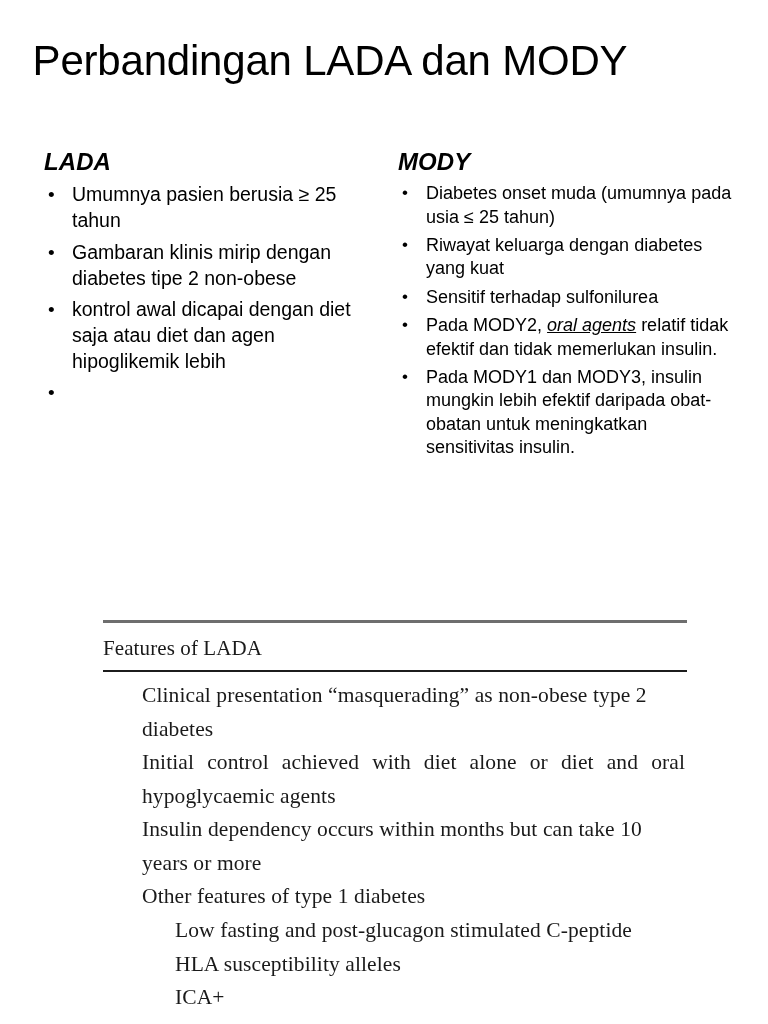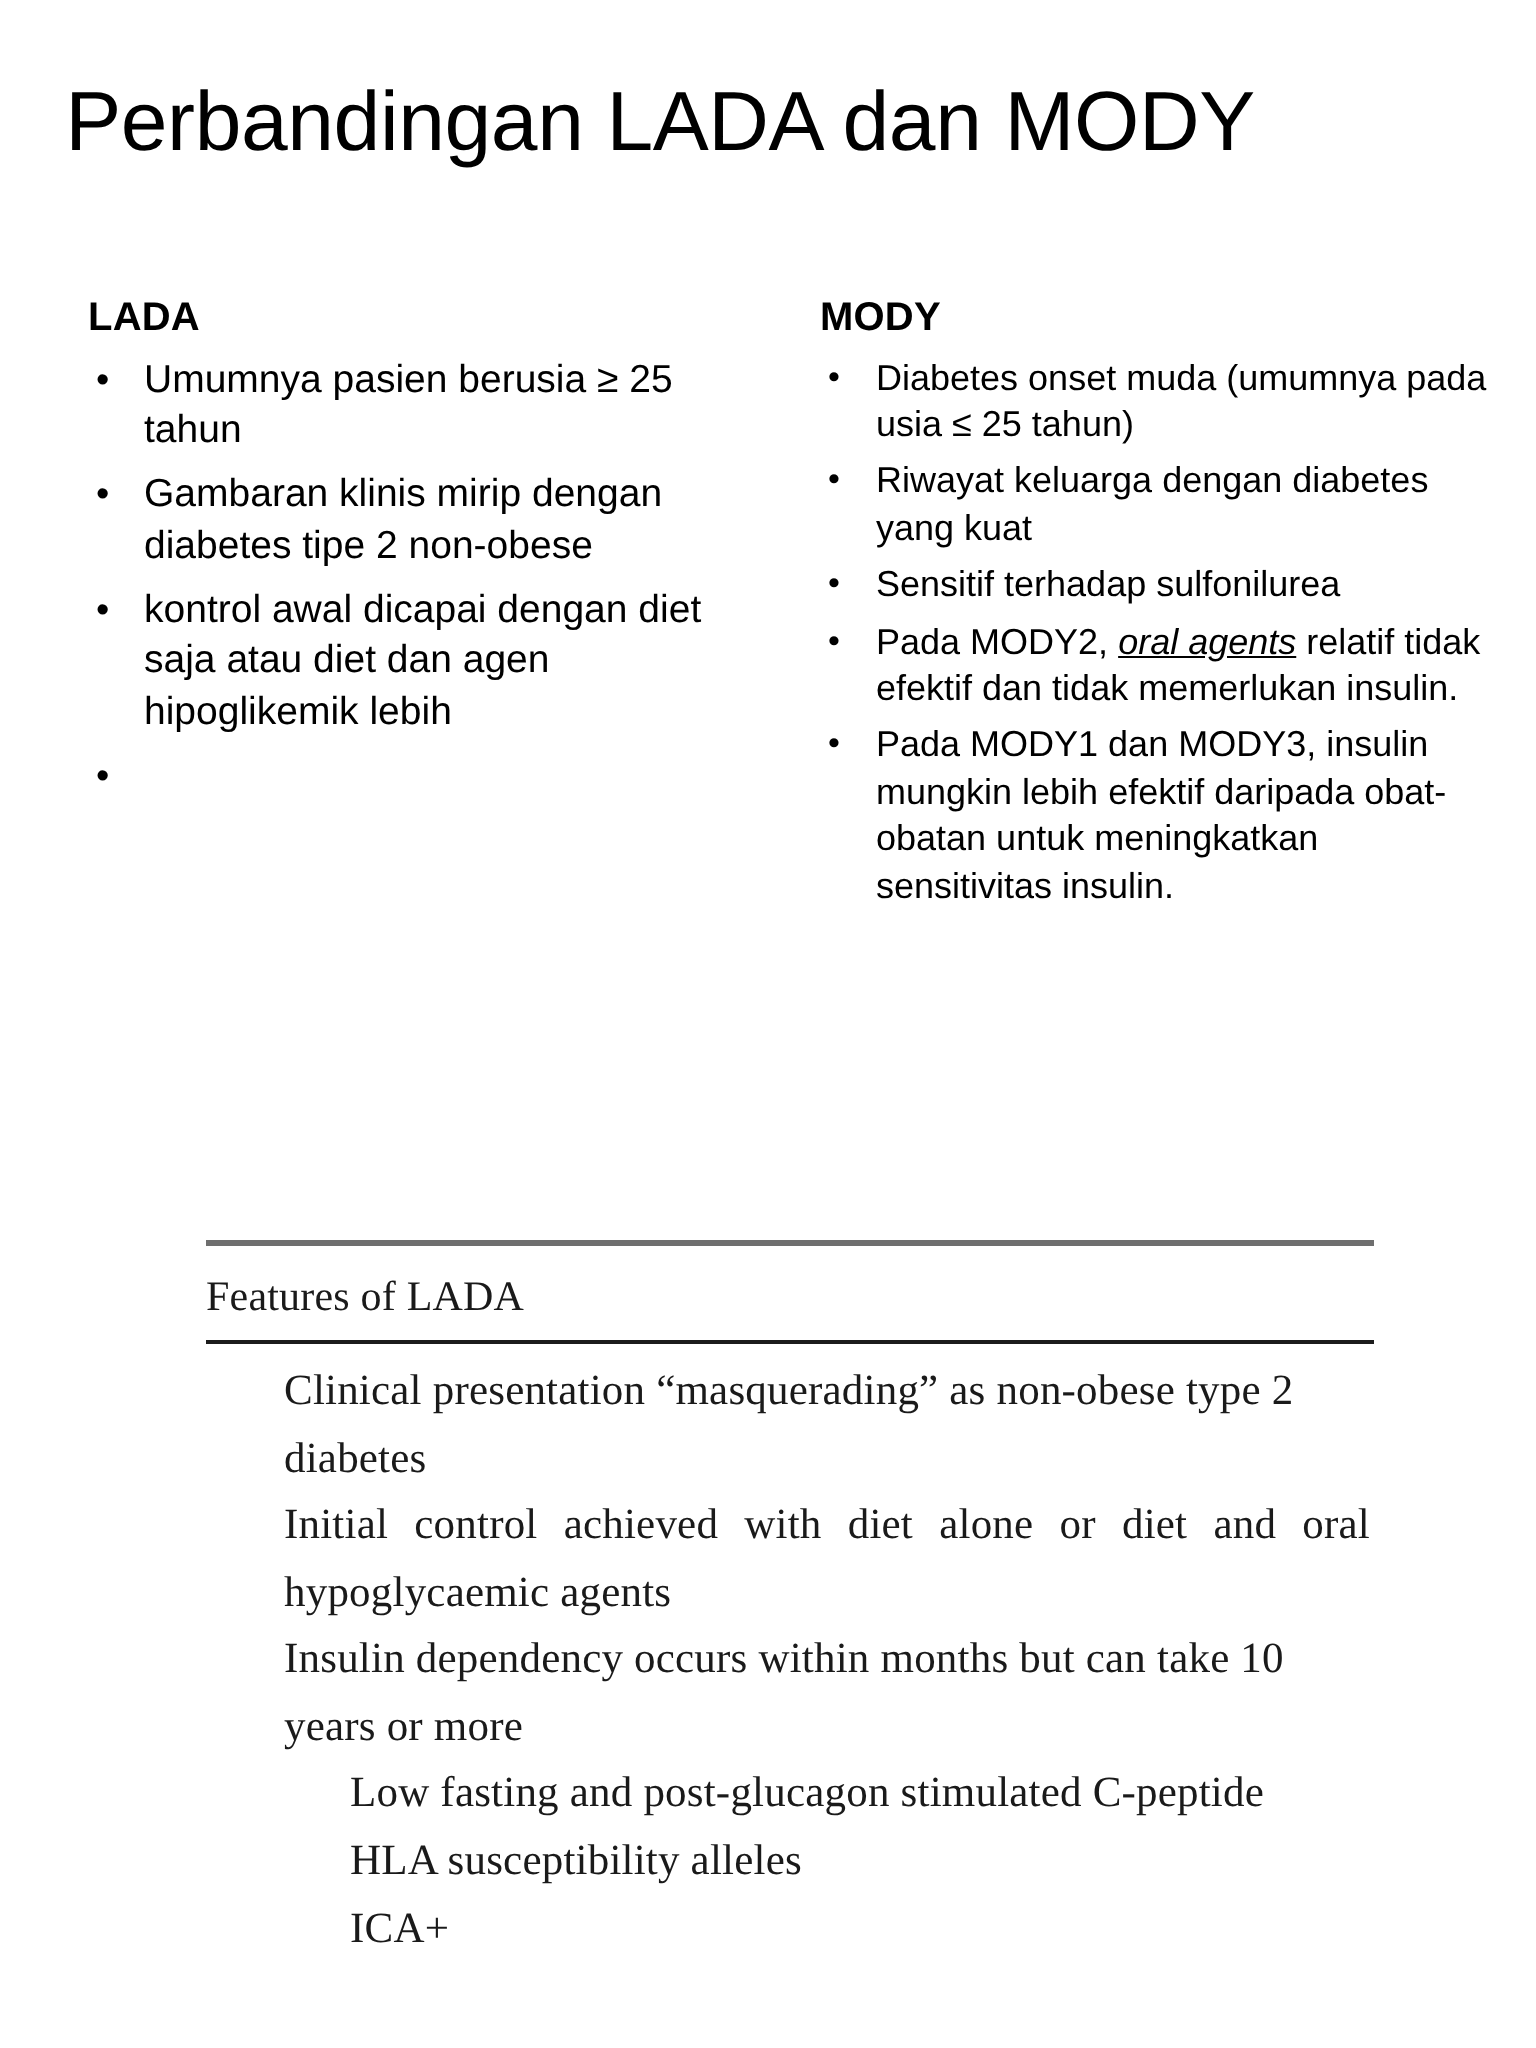--- a/index.html
+++ b/index.html
@@ -30,28 +30,29 @@
     color: #000;
     line-height: 1.1;
   }
 
   
   .col {
     position: absolute;
     top: 148px;
   }
   .col-left  { left: 44px;  width: 340px; }
-  .col-right { left: 410px; width: 336px; }
+  .col-right { left: 398px; width: 336px; }
 
   .col-heading {
-    font-size: 20px;
+    font-size: 24px;
     font-weight: bold;
     line-height: 1.18;
     margin: 0 0 6px 0;
     letter-spacing: 0.1px;
+    font-style: italic;
   }
 
   ul.bullets {
     list-style: none;
     margin: 0;
     padding: 0;
   }
   ul.bullets li {
     position: relative;
     padding-left: 28px;
@@ -179,17 +180,18 @@
 <div class="table-figure">
   <div class="rule-top"></div>
   <div class="figure-caption">Features of LADA</div>
   <div class="rule-mid"></div>
   <div class="figure-body">
     <div class="fig-line">Clinical presentation “masquerading” as non-obese type 2 diabetes</div>
     <div class="fig-line justify">Initial control achieved with diet alone or diet and oral</div>
     <div class="fig-line">hypoglycaemic agents</div>
     <div class="fig-line">Insulin dependency occurs within months but can take 10</div>
     <div class="fig-line">years or more</div>
+    <div class="fig-line">Other features of type 1 diabetes</div>
     <div class="fig-line indent">Low fasting and post-glucagon stimulated C-peptide</div>
     <div class="fig-line indent">HLA susceptibility alleles</div>
     <div class="fig-line indent clipped">ICA+</div>
   </div>
 </div>
 
 </body></html>

